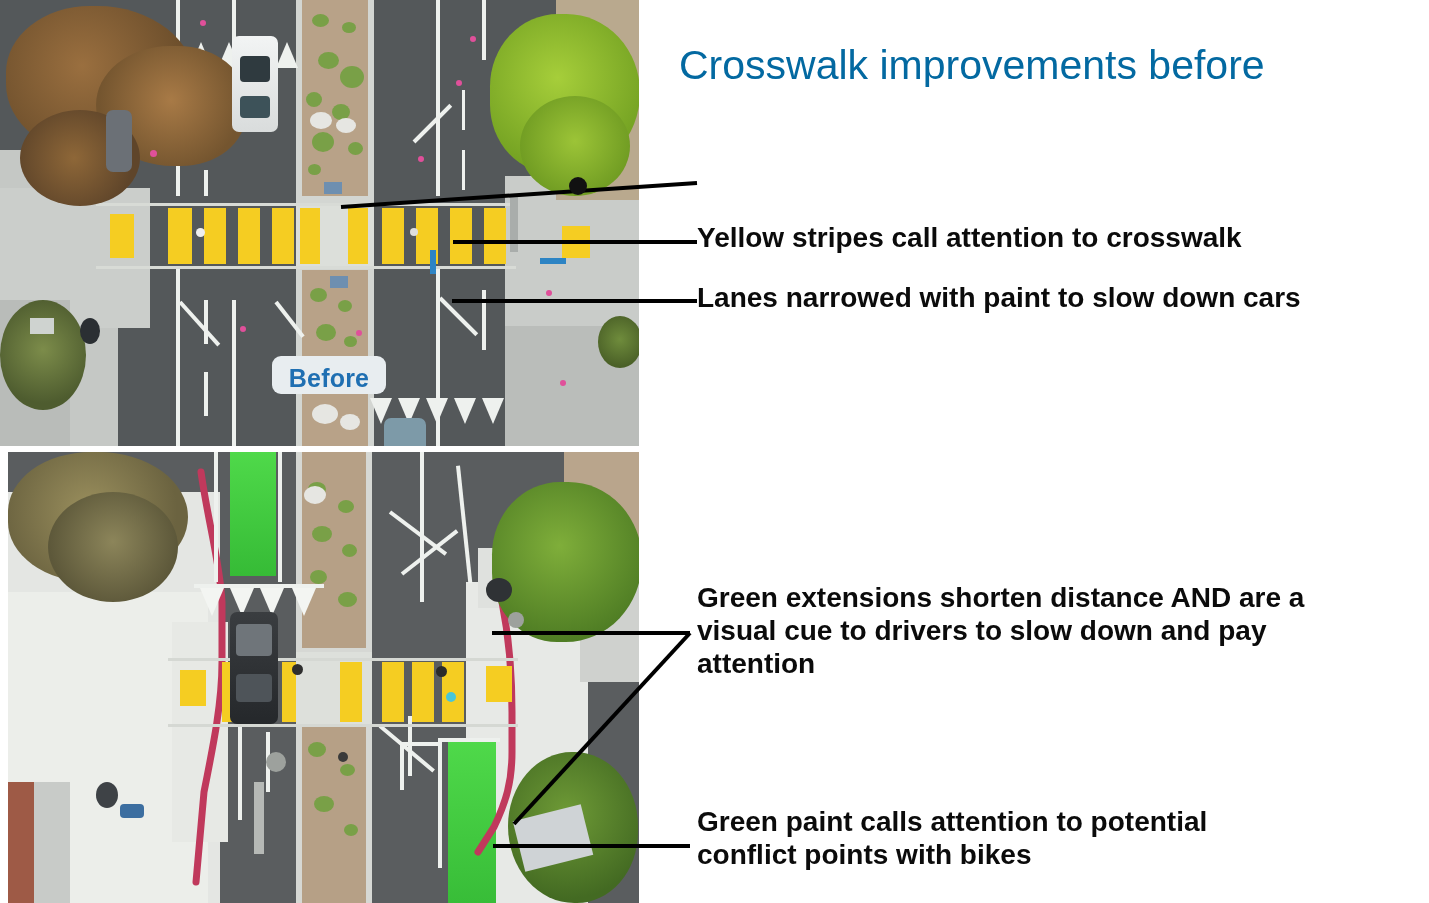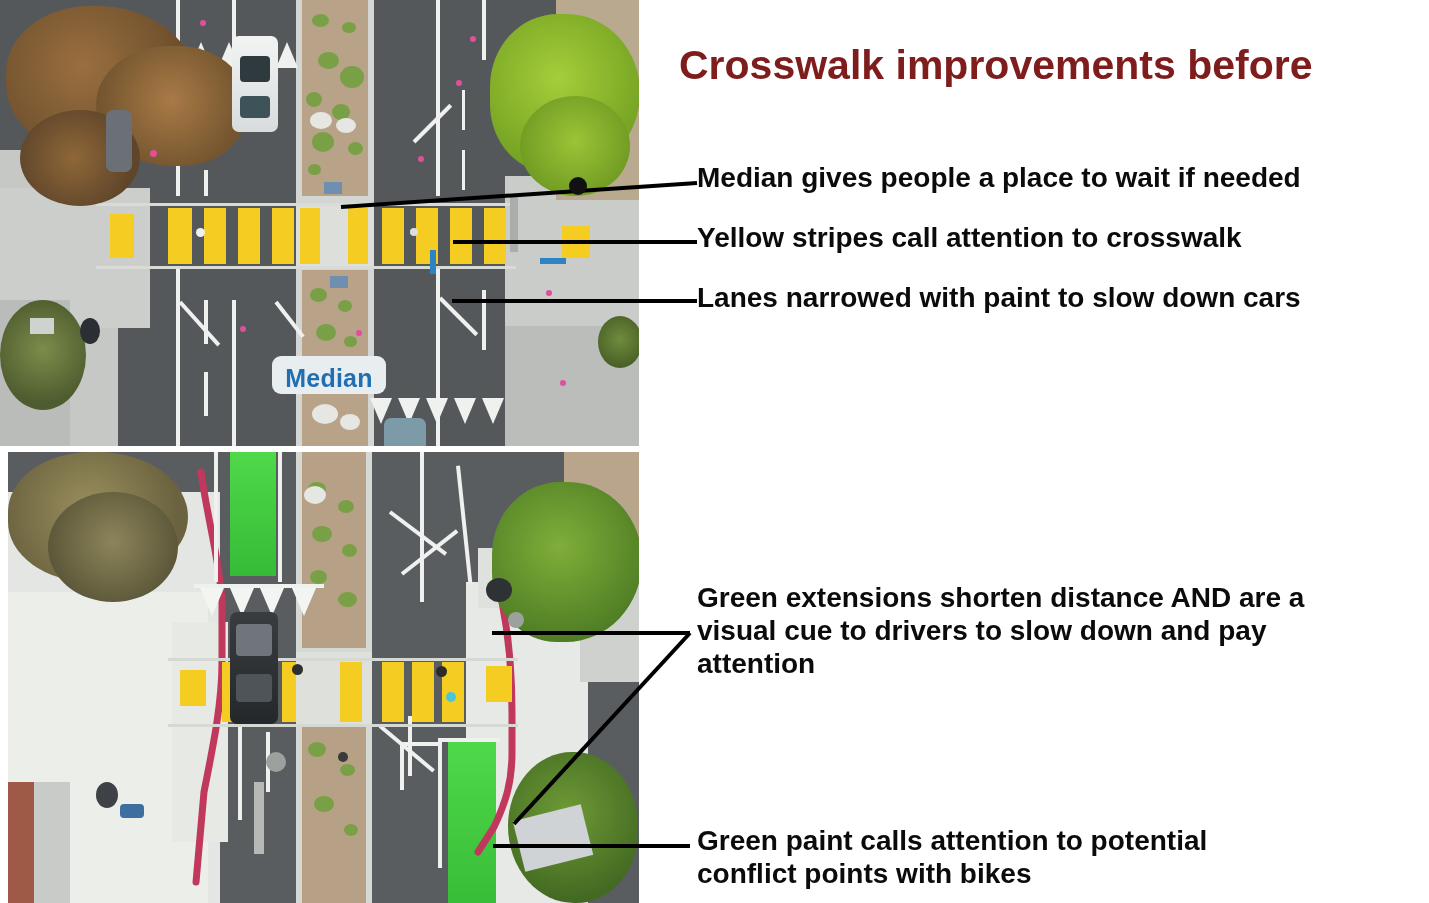--- a/index.html
+++ b/index.html
@@ -57,43 +57,43 @@
     white-space: nowrap;
     line-height: 1;
     font-family: "Liberation Sans", sans-serif;
   }
   #badge-before { left: 272px; top: 356px; width: 114px; height: 38px;
                   font-size: 25px; padding-top: 10px; }
 
   
   .title {
     position: absolute;
-    color: #7f1d1d;
-    font-weight: bold;
+    color: #0369a1;
+    font-weight: normal;
     font-size: 41px;
     line-height: 1.05;
     white-space: nowrap;
     font-family: "Liberation Sans", sans-serif;
   }
   #title-before { left: 679px; top: 44px; }
   #title-after  { left: 679px; top: 461px; }
 
   .callout {
     position: absolute;
     color: #0b0b0b;
     font-weight: bold;
     font-size: 28px;
     line-height: 1.17;
     font-family: "Liberation Sans", sans-serif;
   }
   #callout-median  { left: 697px; top: 162px; white-space: nowrap; }
   #callout-yellow  { left: 697px; top: 222px; white-space: nowrap; }
   #callout-lanes   { left: 697px; top: 282px; white-space: nowrap; }
   #callout-curb    { left: 697px; top: 582px; width: 650px; }
-  #callout-green   { left: 697px; top: 806px; width: 600px; margin-top: 19px; }
+  #callout-green   { left: 697px; top: 806px; width: 600px; }
 
   
   #leaders { position: absolute; left: 0; top: 0; width: 1429px; height: 903px;
              pointer-events: none; }
 </style>
 </head>
 <body>
 
 <div id="slide">
 
@@ -213,21 +213,21 @@
       <div style="position:absolute;left:456px;top:80px;width:6px;height:6px;background:#e0509a;border-radius:50%"></div>
       <div style="position:absolute;left:418px;top:156px;width:6px;height:6px;background:#e0509a;border-radius:50%"></div>
       <div style="position:absolute;left:240px;top:326px;width:6px;height:6px;background:#e0509a;border-radius:50%"></div>
       <div style="position:absolute;left:356px;top:330px;width:6px;height:6px;background:#e0509a;border-radius:50%"></div>
       <div style="position:absolute;left:546px;top:290px;width:6px;height:6px;background:#e0509a;border-radius:50%"></div>
       <div style="position:absolute;left:560px;top:380px;width:6px;height:6px;background:#e0509a;border-radius:50%"></div>
       <div style="position:absolute;left:430px;top:250px;width:6px;height:24px;background:#2d84c4"></div>
       <div style="position:absolute;left:540px;top:258px;width:26px;height:6px;background:#2d84c4"></div>
     </div>
 
-    <div class="badge" id="badge-before">Median</div>
+    <div class="badge" id="badge-before">Before</div>
   </div>
 
   <div class="photo" id="photo-after">
     <div class="scene">
 
       <div class="road" style="left:0;top:0;width:631px;height:451px;background:#5a5d5f"></div>
 
       <div class="sidewalk-lt" style="left:0;top:40px;width:212px;height:411px;background:#e4e6e3"></div>
       <div class="sidewalk-lt" style="left:0;top:140px;width:200px;height:311px;background:#eceeea"></div>
       <div class="sidewalk-lt" style="left:164px;top:170px;width:56px;height:220px;background:#e7e9e5"></div>
@@ -337,21 +337,20 @@
 
     <line x1="492" y1="633" x2="690" y2="633" stroke="#000" stroke-width="4"></line>
 
     <line x1="690" y1="633" x2="514" y2="824" stroke="#000" stroke-width="4"></line>
 
     <line x1="493" y1="846" x2="690" y2="846" stroke="#000" stroke-width="4"></line>
   </svg>
 
   <div class="title" id="title-before">Crosswalk improvements before</div>
 
-  <div class="callout" id="callout-median">Median gives people a place to wait if needed</div>
 
   <div class="callout" id="callout-yellow">Yellow stripes call attention to crosswalk</div>
 
   <div class="callout" id="callout-lanes">Lanes narrowed with paint to slow down cars</div>
 
 
   <div class="callout" id="callout-curb">Green extensions shorten distance AND are a visual cue to drivers to slow down and pay attention</div>
 
   <div class="callout" id="callout-green">Green paint calls attention to potential conflict points with bikes</div>
 

